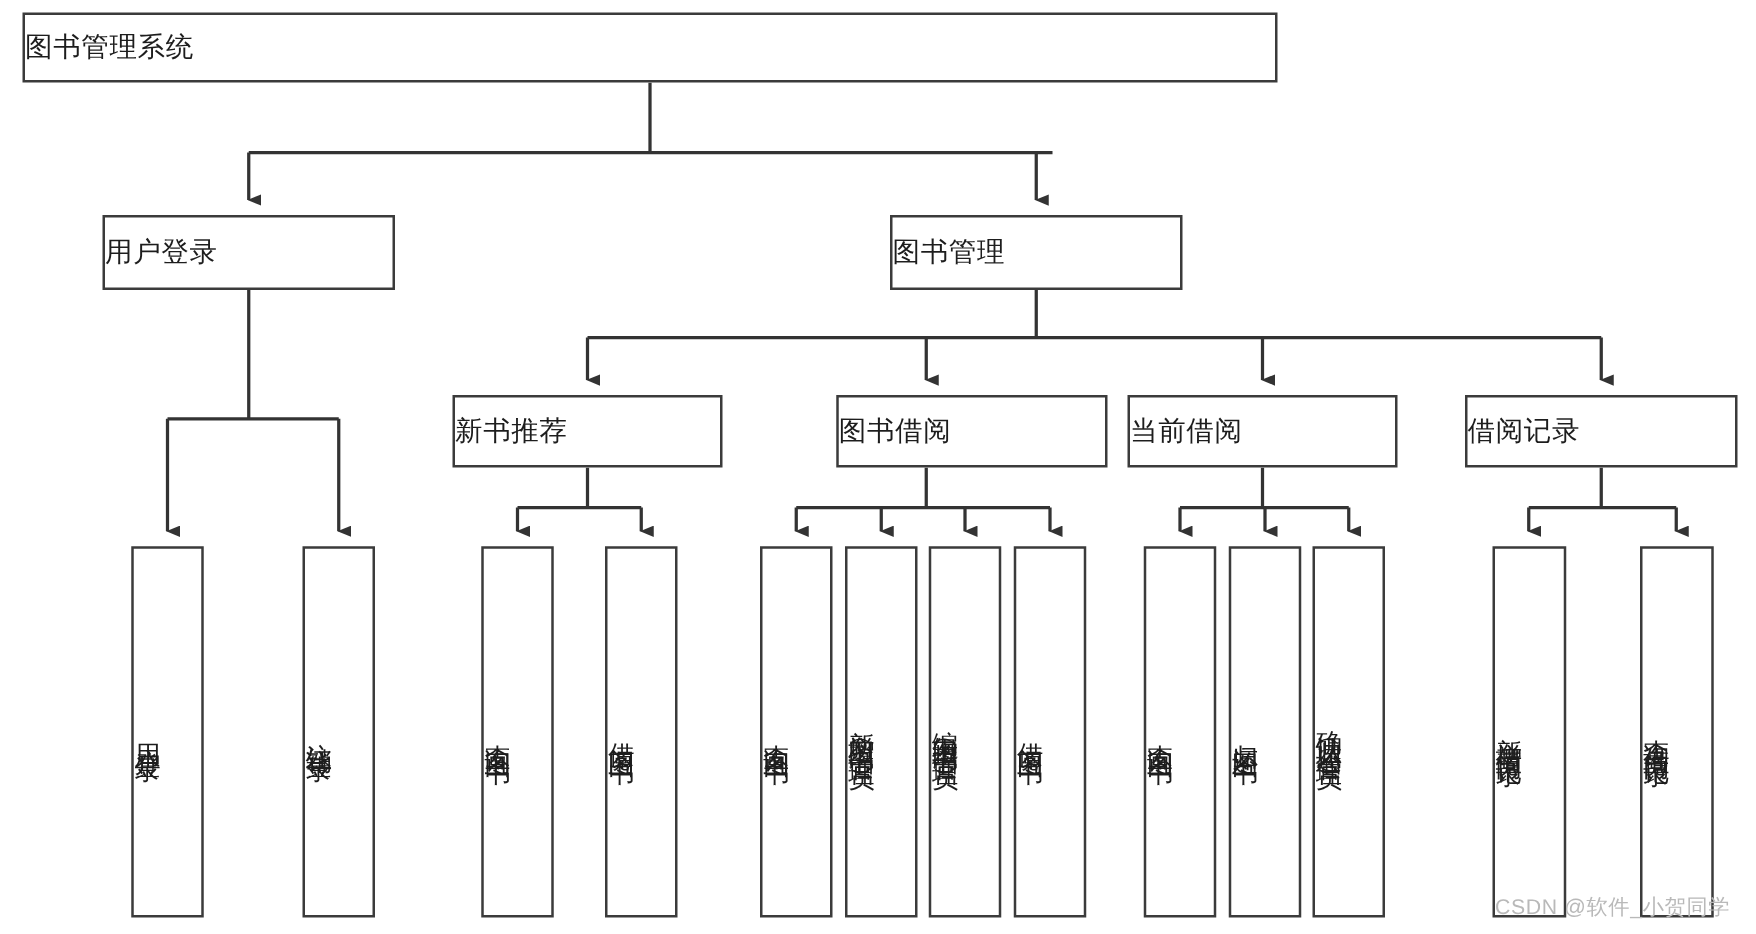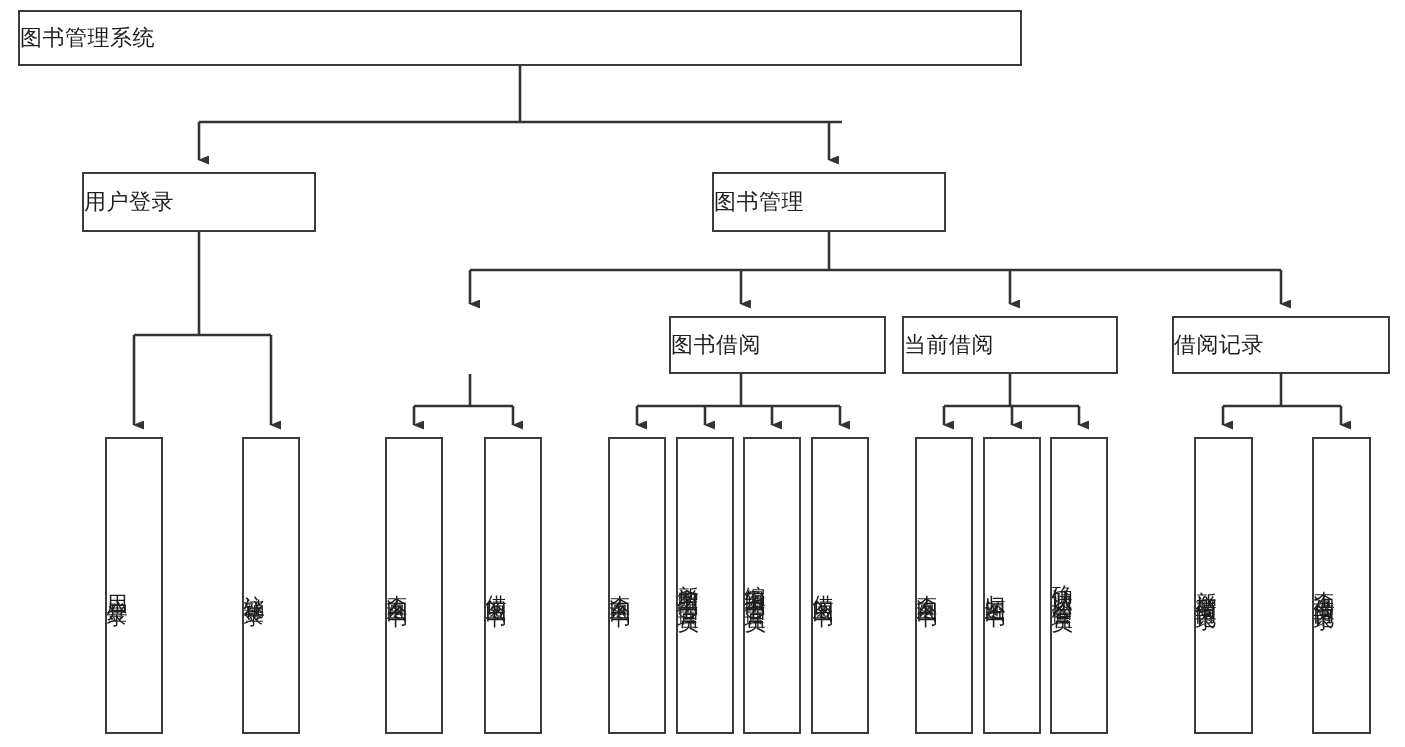--- a/index.html
+++ b/index.html
@@ -117,20 +117,23 @@
     <span>图书管理系统</span>
   </div>
 
   <div class="node horiz" style="left:82px;top:172px;width:234px;height:60px;">
     <span>用户登录</span>
   </div>
   <div class="node horiz" style="left:712px;top:172px;width:234px;height:60px;">
     <span>图书管理</span>
   </div>
 
+  <div class="node horiz" style="left:362px;top:316px;width:216px;height:58px;">
+    <span>新书推荐</span>
+  </div>
   <div class="node horiz" style="left:633px;top:316px;width:217px;height:58px;margin-left:36px;">
     <span>图书借阅</span>
   </div>
   <div class="node horiz" style="left:902px;top:316px;width:216px;height:58px;">
     <span>当前借阅</span>
   </div>
   <div class="node horiz" style="left:1172px;top:316px;width:218px;height:58px;">
     <span>借阅记录</span>
   </div>
 
@@ -167,14 +170,15 @@
   <div class="node vert" style="left:1050px;top:437px;width:58px;height:297px;">
     <span class="vtext">确认归还（管理员）</span>
   </div>
   <div class="node vert" style="left:1194px;top:437px;width:59px;height:297px;">
     <span class="vtext">新增借阅记录</span>
   </div>
   <div class="node vert" style="left:1312px;top:437px;width:59px;height:297px;">
     <span class="vtext">查询借阅记录</span>
   </div>
 
+  <div class="watermark" style="left:1196px;top:714px;">CSDN @软件_小贺同学</div>
 
 </div>
 
 </body></html>

